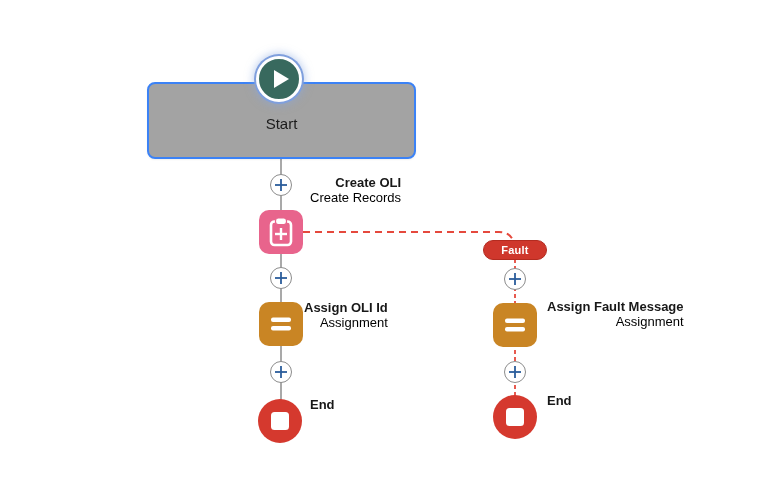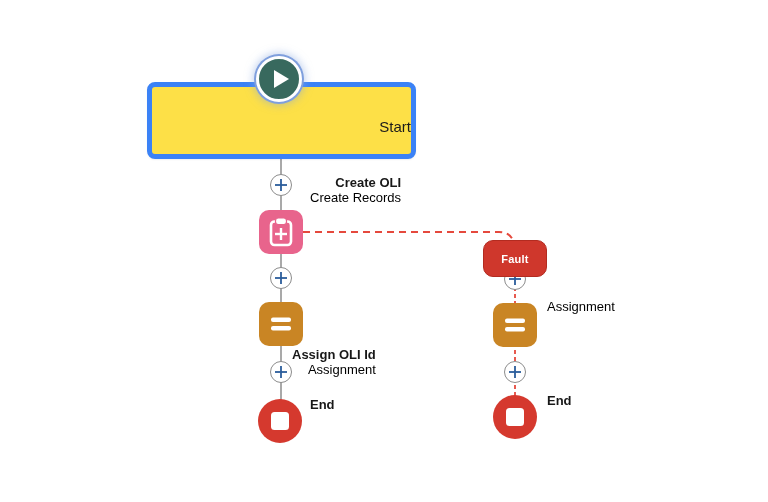--- a/index.html
+++ b/index.html
@@ -6,22 +6,22 @@
   body{
     width:768px;height:502px;background:#ffffff;position:relative;overflow:hidden;
     font-family:"Liberation Sans","DejaVu Sans",sans-serif;color:#181818;
   }
   .abs{position:absolute;}
   
   #connectors{position:absolute;left:0;top:0;z-index:1;}
   
   .start-box{
     left:147px;top:82px;width:269px;height:77px;box-sizing:border-box;
-    background:#fde047;border:5px solid #3b82f6;border-radius:8px;
-    box-shadow:0 1px 2px rgba(0,0,0,0.06);z-index:2;text-align:right;
+    background:#a3a3a3;border:2px solid #3b82f6;border-radius:8px;
+    box-shadow:0 1px 2px rgba(0,0,0,0.06);z-index:2;text-align:center;
     cursor:pointer;
   }
   .start-box .title{margin-top:31px;font-size:15px;line-height:17px;color:#1b1b1b;}
   .start-box .subtitle{font-size:12.5px;line-height:16px;color:#222;}
   .start-circle{
     left:256px;top:56px;width:40px;height:40px;border-radius:50%;
     background:#38695e;border:3px solid #ffffff;box-sizing:content-box;
     box-shadow:0 0 0 2px #7f9fdd, 0 0 8px 3px rgba(136,167,224,0.55);
     z-index:3;display:flex;align-items:center;justify-content:center;cursor:pointer;
   }
@@ -42,21 +42,21 @@
     width:22px;height:22px;border-radius:50%;background:#ffffff;
     border:1.5px solid #8c8c8c;box-sizing:border-box;z-index:4;
     display:flex;align-items:center;justify-content:center;cursor:pointer;
   }
   
   .node-label{z-index:2;text-align:right;}
   .node-label .t{font-size:13px;font-weight:bold;line-height:15px;color:#181818;}
   .node-label .s{font-size:13px;line-height:15px;color:#000000;}
   
   .fault-badge{
-    left:483px;top:240px;width:64px;height:37px;box-sizing:border-box;
+    left:483px;top:240px;width:64px;height:20px;box-sizing:border-box;
     background:#cf372c;border:1px solid #b32b20;border-radius:10px;z-index:4;
     display:flex;align-items:center;justify-content:center;
     color:#ffffff;font-size:11px;font-weight:bold;letter-spacing:.2px;
   }
 </style>
 </head>
 <body>
 
 <svg id="connectors" width="768" height="502">
   <line x1="281" y1="159" x2="281" y2="421" stroke="#8c8c8c" stroke-width="1.5"></line>
@@ -120,39 +120,40 @@
 <div class="abs fault-badge">
   <span>Fault</span>
 </div>
 
 <div class="abs node-icon orange" style="left:259px;top:302px;">
   <svg width="44" height="44" viewBox="0 0 44 44">
     <rect x="12" y="15.5" width="20" height="4.6" rx="2" fill="#ffffff"></rect>
     <rect x="12" y="24" width="20" height="4.6" rx="2" fill="#ffffff"></rect>
   </svg>
 </div>
-<div class="abs node-label" style="left:292px;top:300px;margin-top:47px;">
+<div class="abs node-label" style="left:304px;top:300px;">
   <div class="t">Assign OLI Id</div>
   <div class="s">Assignment</div>
 </div>
 
 <div class="abs end-circle" style="left:258px;top:399px;">
   <div class="end-square"></div>
 </div>
 <div class="abs node-label" style="left:310px;top:397px;">
   <div class="t">End</div>
 </div>
 
 <div class="abs node-icon orange" style="left:493px;top:303px;">
   <svg width="44" height="44" viewBox="0 0 44 44">
     <rect x="12" y="15.5" width="20" height="4.6" rx="2" fill="#ffffff"></rect>
     <rect x="12" y="24" width="20" height="4.6" rx="2" fill="#ffffff"></rect>
   </svg>
 </div>
 <div class="abs node-label" style="left:547px;top:299px;">
+  <div class="t">Assign Fault Message</div>
   <div class="s">Assignment</div>
 </div>
 
 <div class="abs end-circle" style="left:493px;top:395px;">
   <div class="end-square"></div>
 </div>
 <div class="abs node-label" style="left:547px;top:393px;">
   <div class="t">End</div>
 </div>
 

